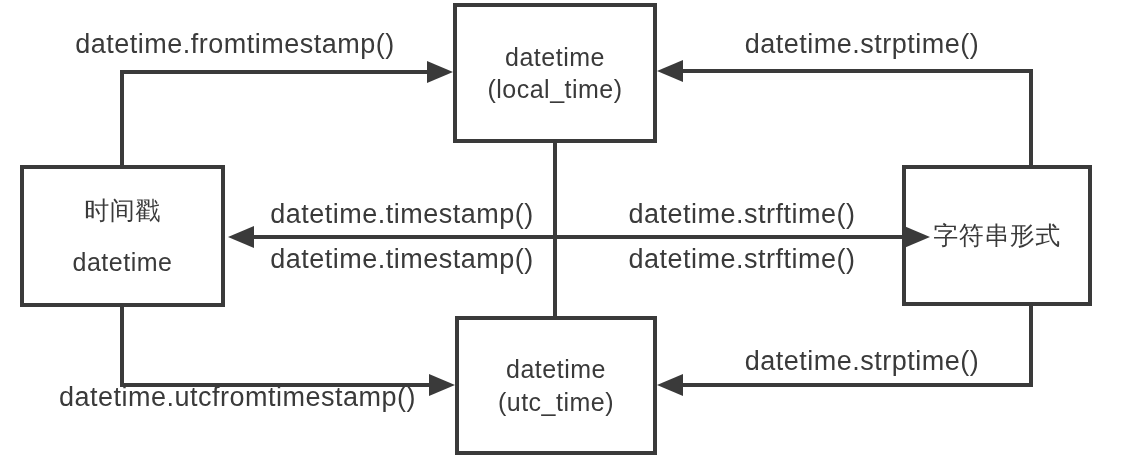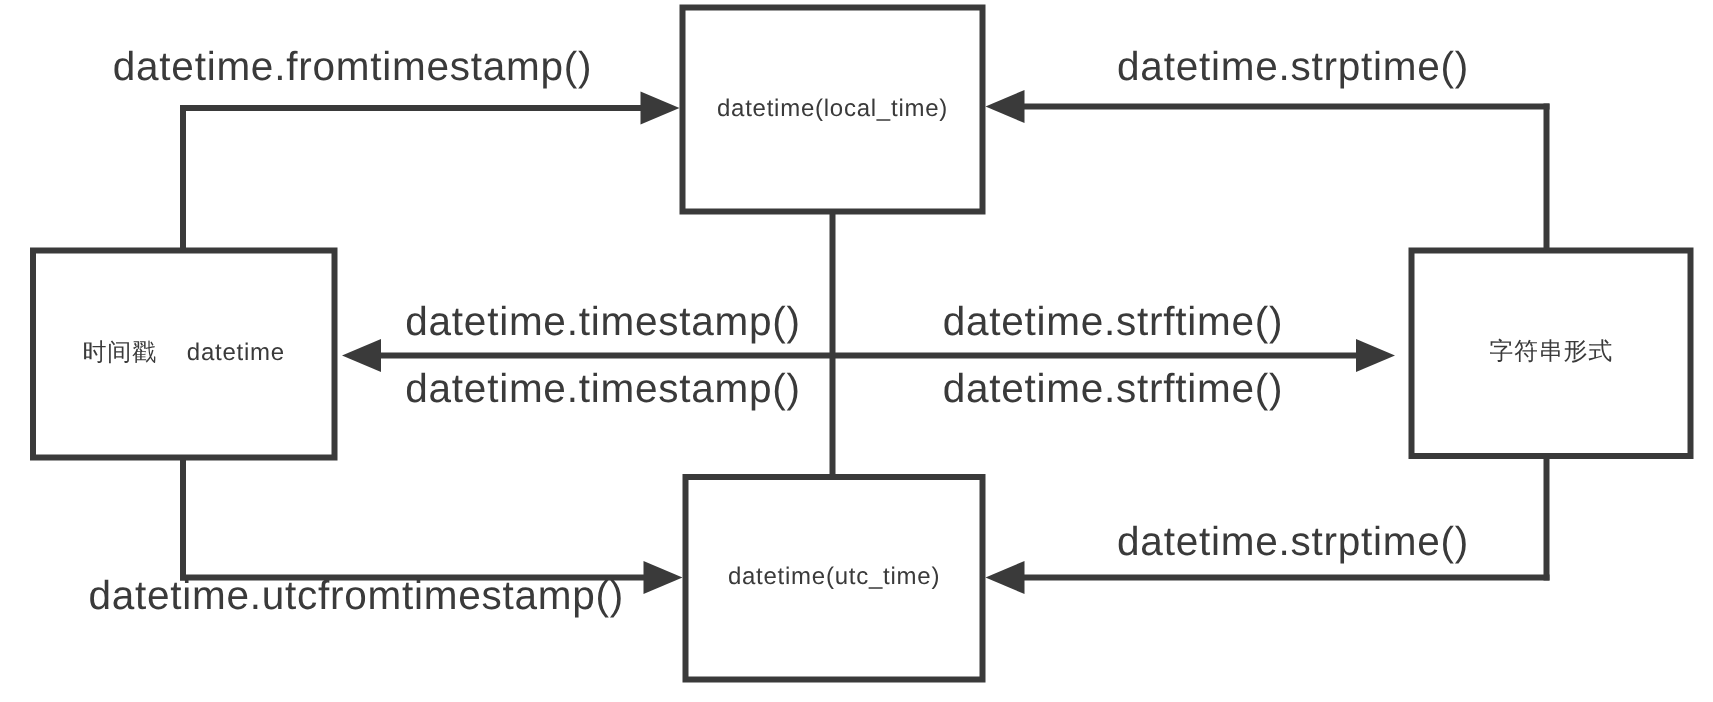--- a/index.html
+++ b/index.html
@@ -14,32 +14,32 @@
     font-family:"Liberation Sans","DejaVu Sans",sans-serif;
     color:var(--line);
     overflow:hidden;
   }
   .node{
     position:absolute;
     box-sizing:border-box;
     border:4px solid var(--line);
     background:var(--bg);
     display:flex;
-    flex-direction:row;
+    flex-direction:column;
     align-items:center;
     justify-content:center;
     text-align:center;
-    font-size:16px;
+    font-size:25px;
     line-height:1.3;
     letter-spacing:0.5px;
   }
   .node-local{left:453px;top:3px;width:204px;height:140px;}
   .node-utc{left:455px;top:316px;width:202px;height:139px;}
   .node-timestamp{left:20px;top:165px;width:205px;height:142px;gap:20px;}
-  .node-string{left:939px;top:165px;width:190px;height:141px;justify-content:center;}
+  .node-string{left:902px;top:165px;width:190px;height:141px;justify-content:center;}
 
   .seg{position:absolute;background:var(--line);}
   .seg-h{height:4px;}
   .seg-v{width:4px;}
 
   .arrow{position:absolute;width:0;height:0;}
   .arrow-right{
     border-top:11px solid transparent;
     border-bottom:11px solid transparent;
     border-left:26px solid var(--line);

